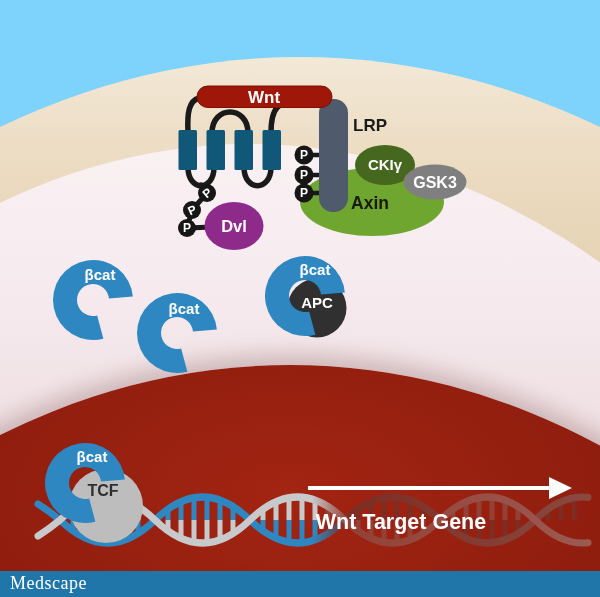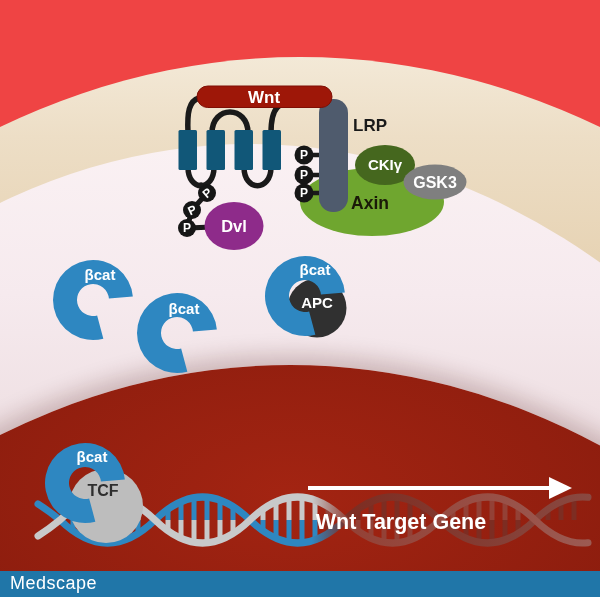--- a/index.html
+++ b/index.html
@@ -1,30 +1,30 @@
 <!DOCTYPE html>
 <html><head>
 <meta charset="utf-8">
 <style>
   html,body{margin:0;padding:0;background:#fff;}
-  .stage{position:relative;width:600px;height:597px;background:#ef4444;overflow:hidden;
+  .stage{position:relative;width:600px;height:597px;background:#7dd3fc;overflow:hidden;
          font-family:"Liberation Sans",sans-serif;}
   .stage>div.band{position:absolute;border-radius:50%;}
   .membrane{left:-600px;top:57px;width:1800px;height:2448px;
     background:linear-gradient(180deg,#f3e9d7 0px,#eddec6 80px,#e6d2b2 220px,#e6d2b2 100%);}
   .cytoplasm{left:-570px;top:144px;width:1640px;height:2478px;
     background:linear-gradient(180deg,#faf1f3 0px,#f6eaee 150px,#eedfe2 300px,#eedfe2 100%);}
   .nucleus{left:-530px;top:365px;width:1640px;height:2168px;
     background:radial-gradient(800px 430px at 820px 130px,#a32412 0%,#8d1d0e 45%,#741107 85%,#6b1007 100%);
     box-shadow:0 -10px 22px rgba(70,15,8,.22);}
   svg.overlay{position:absolute;left:0;top:0;}
   svg text{font-family:"Liberation Sans",sans-serif;font-weight:bold;}
   .footer-bar{position:absolute;left:0;bottom:0;width:600px;height:26px;background:#2076a8;}
   .brand{position:absolute;left:10px;top:0;height:26px;line-height:25px;color:#ffffff;
-         font-family:Liberation Sans, sans-serif;font-size:18px;letter-spacing:.5px;}
+         font-family:Liberation Serif, serif;font-size:18px;letter-spacing:.5px;}
 </style>
 </head>
 <body>
 
 <div class="stage">
 
   <div class="band membrane"></div>
   <div class="band cytoplasm"></div>
   <div class="band nucleus"></div>
 

